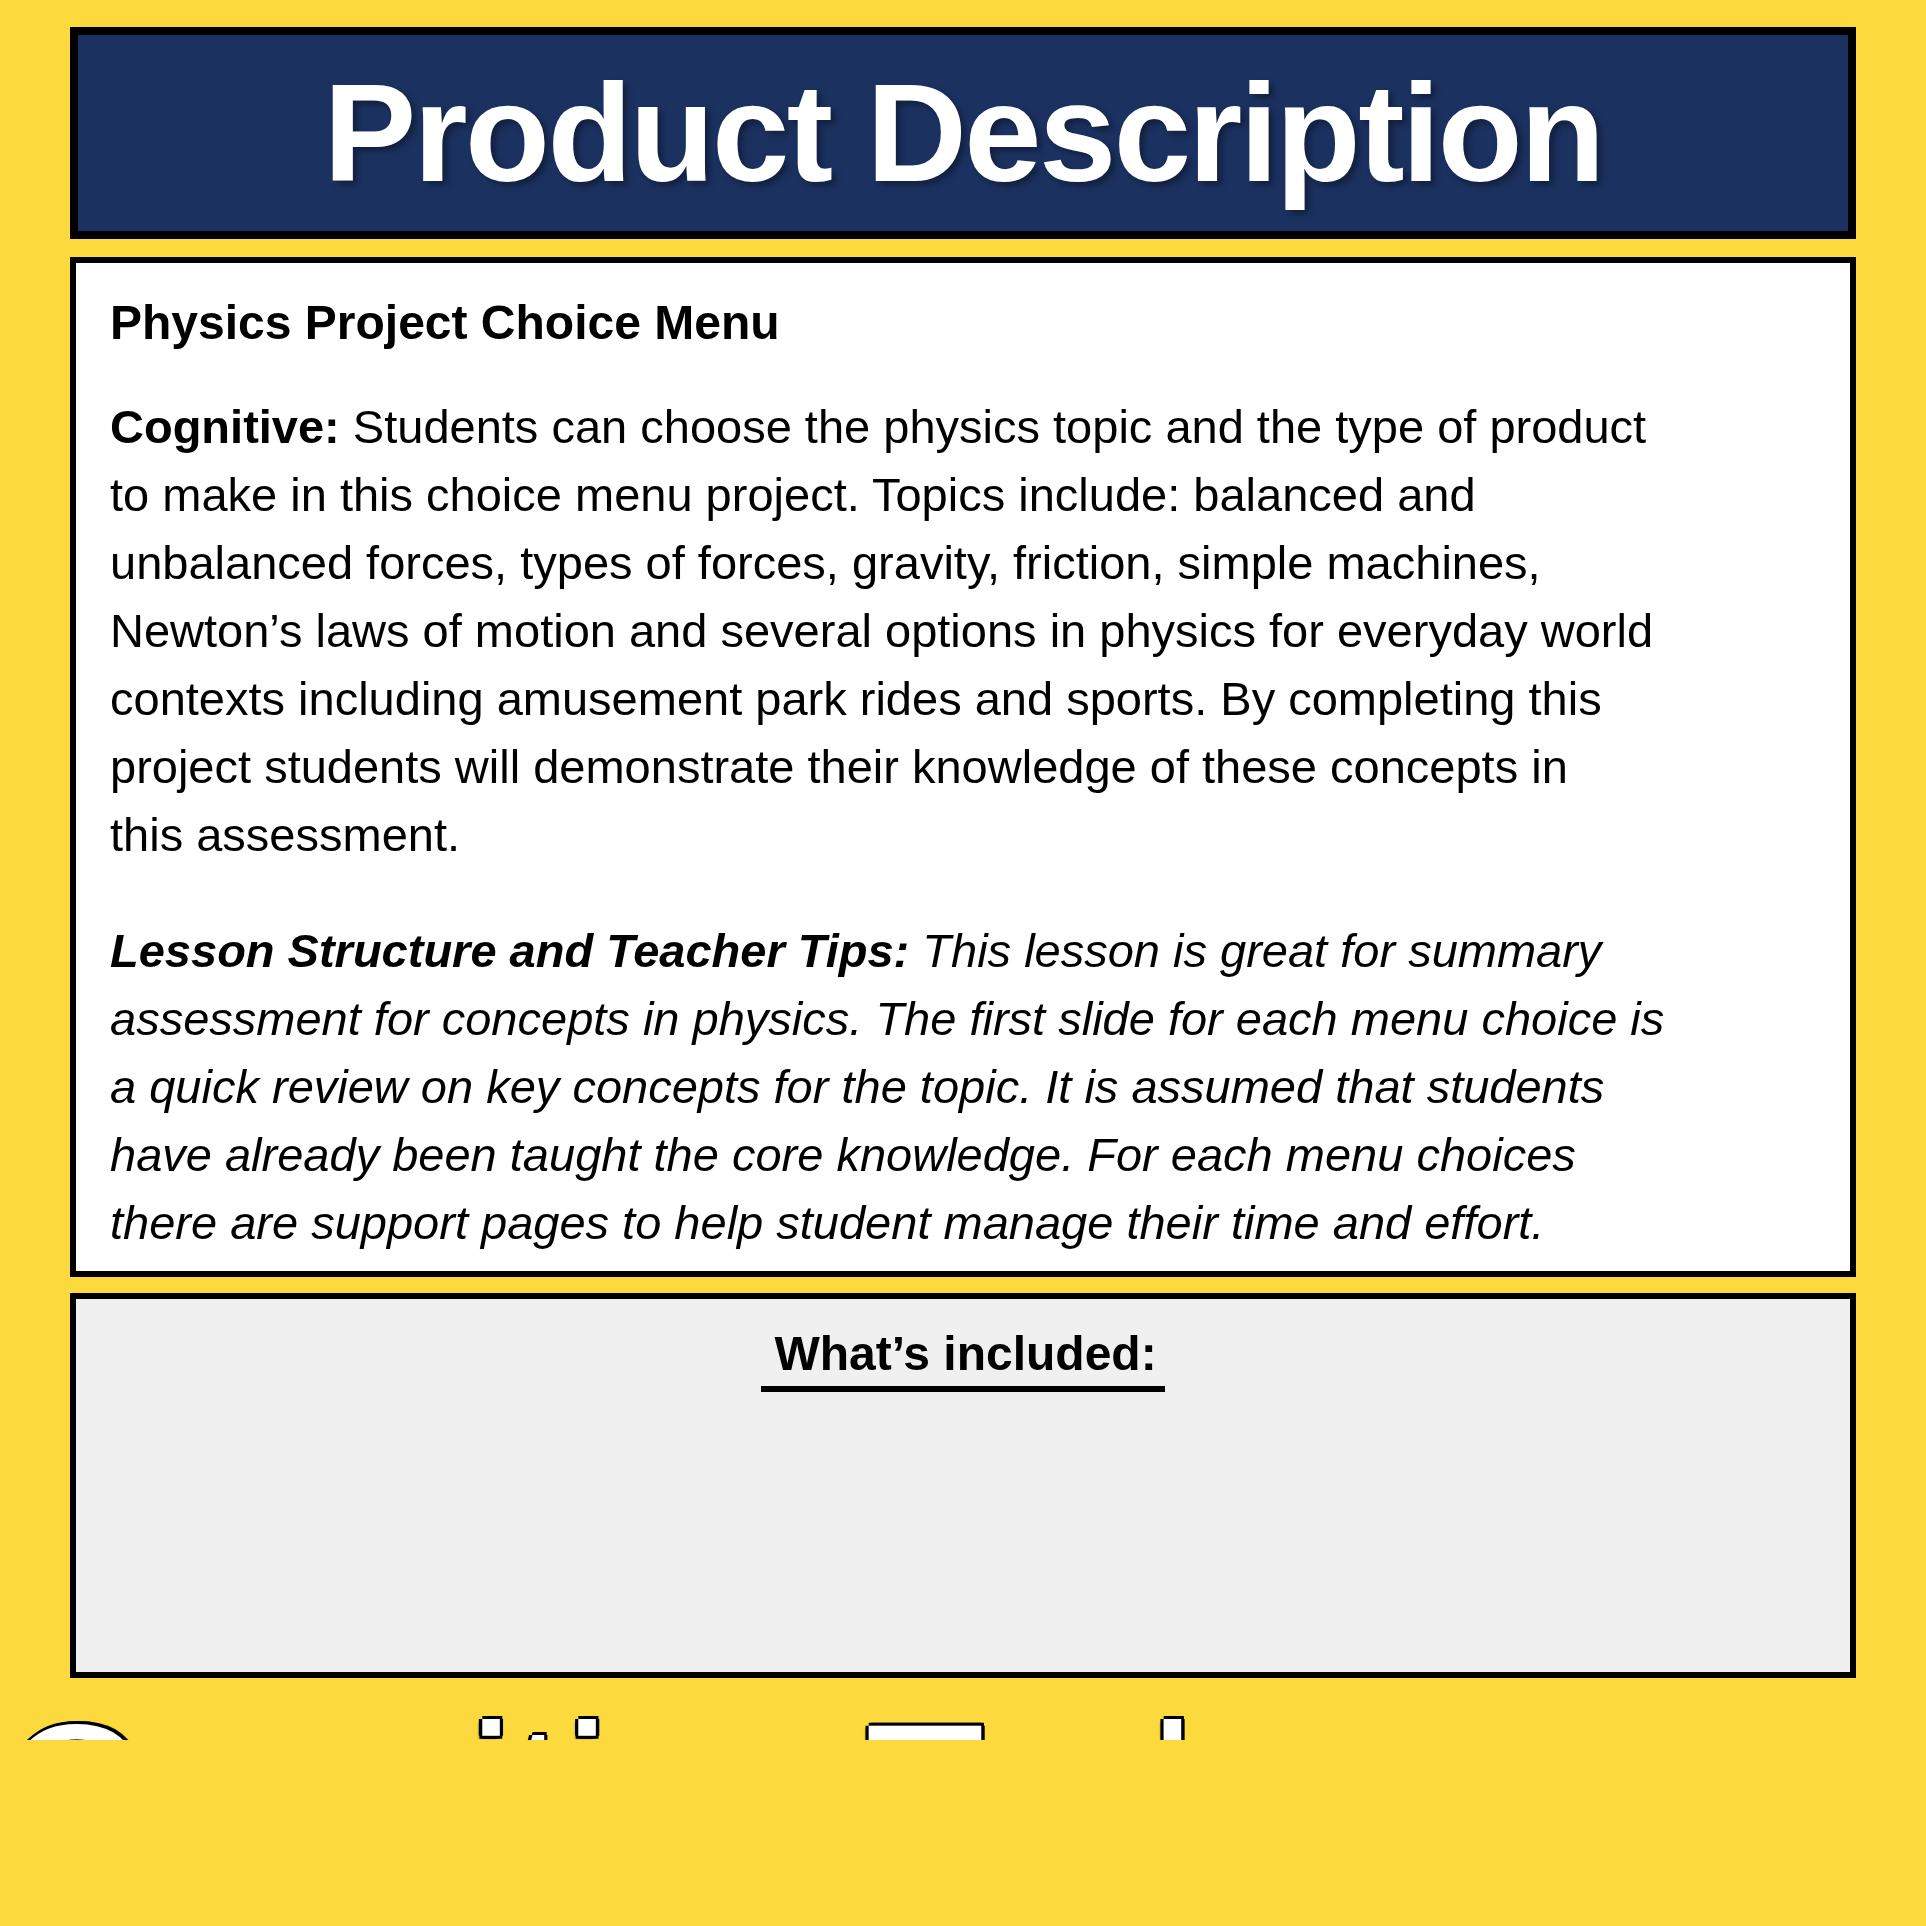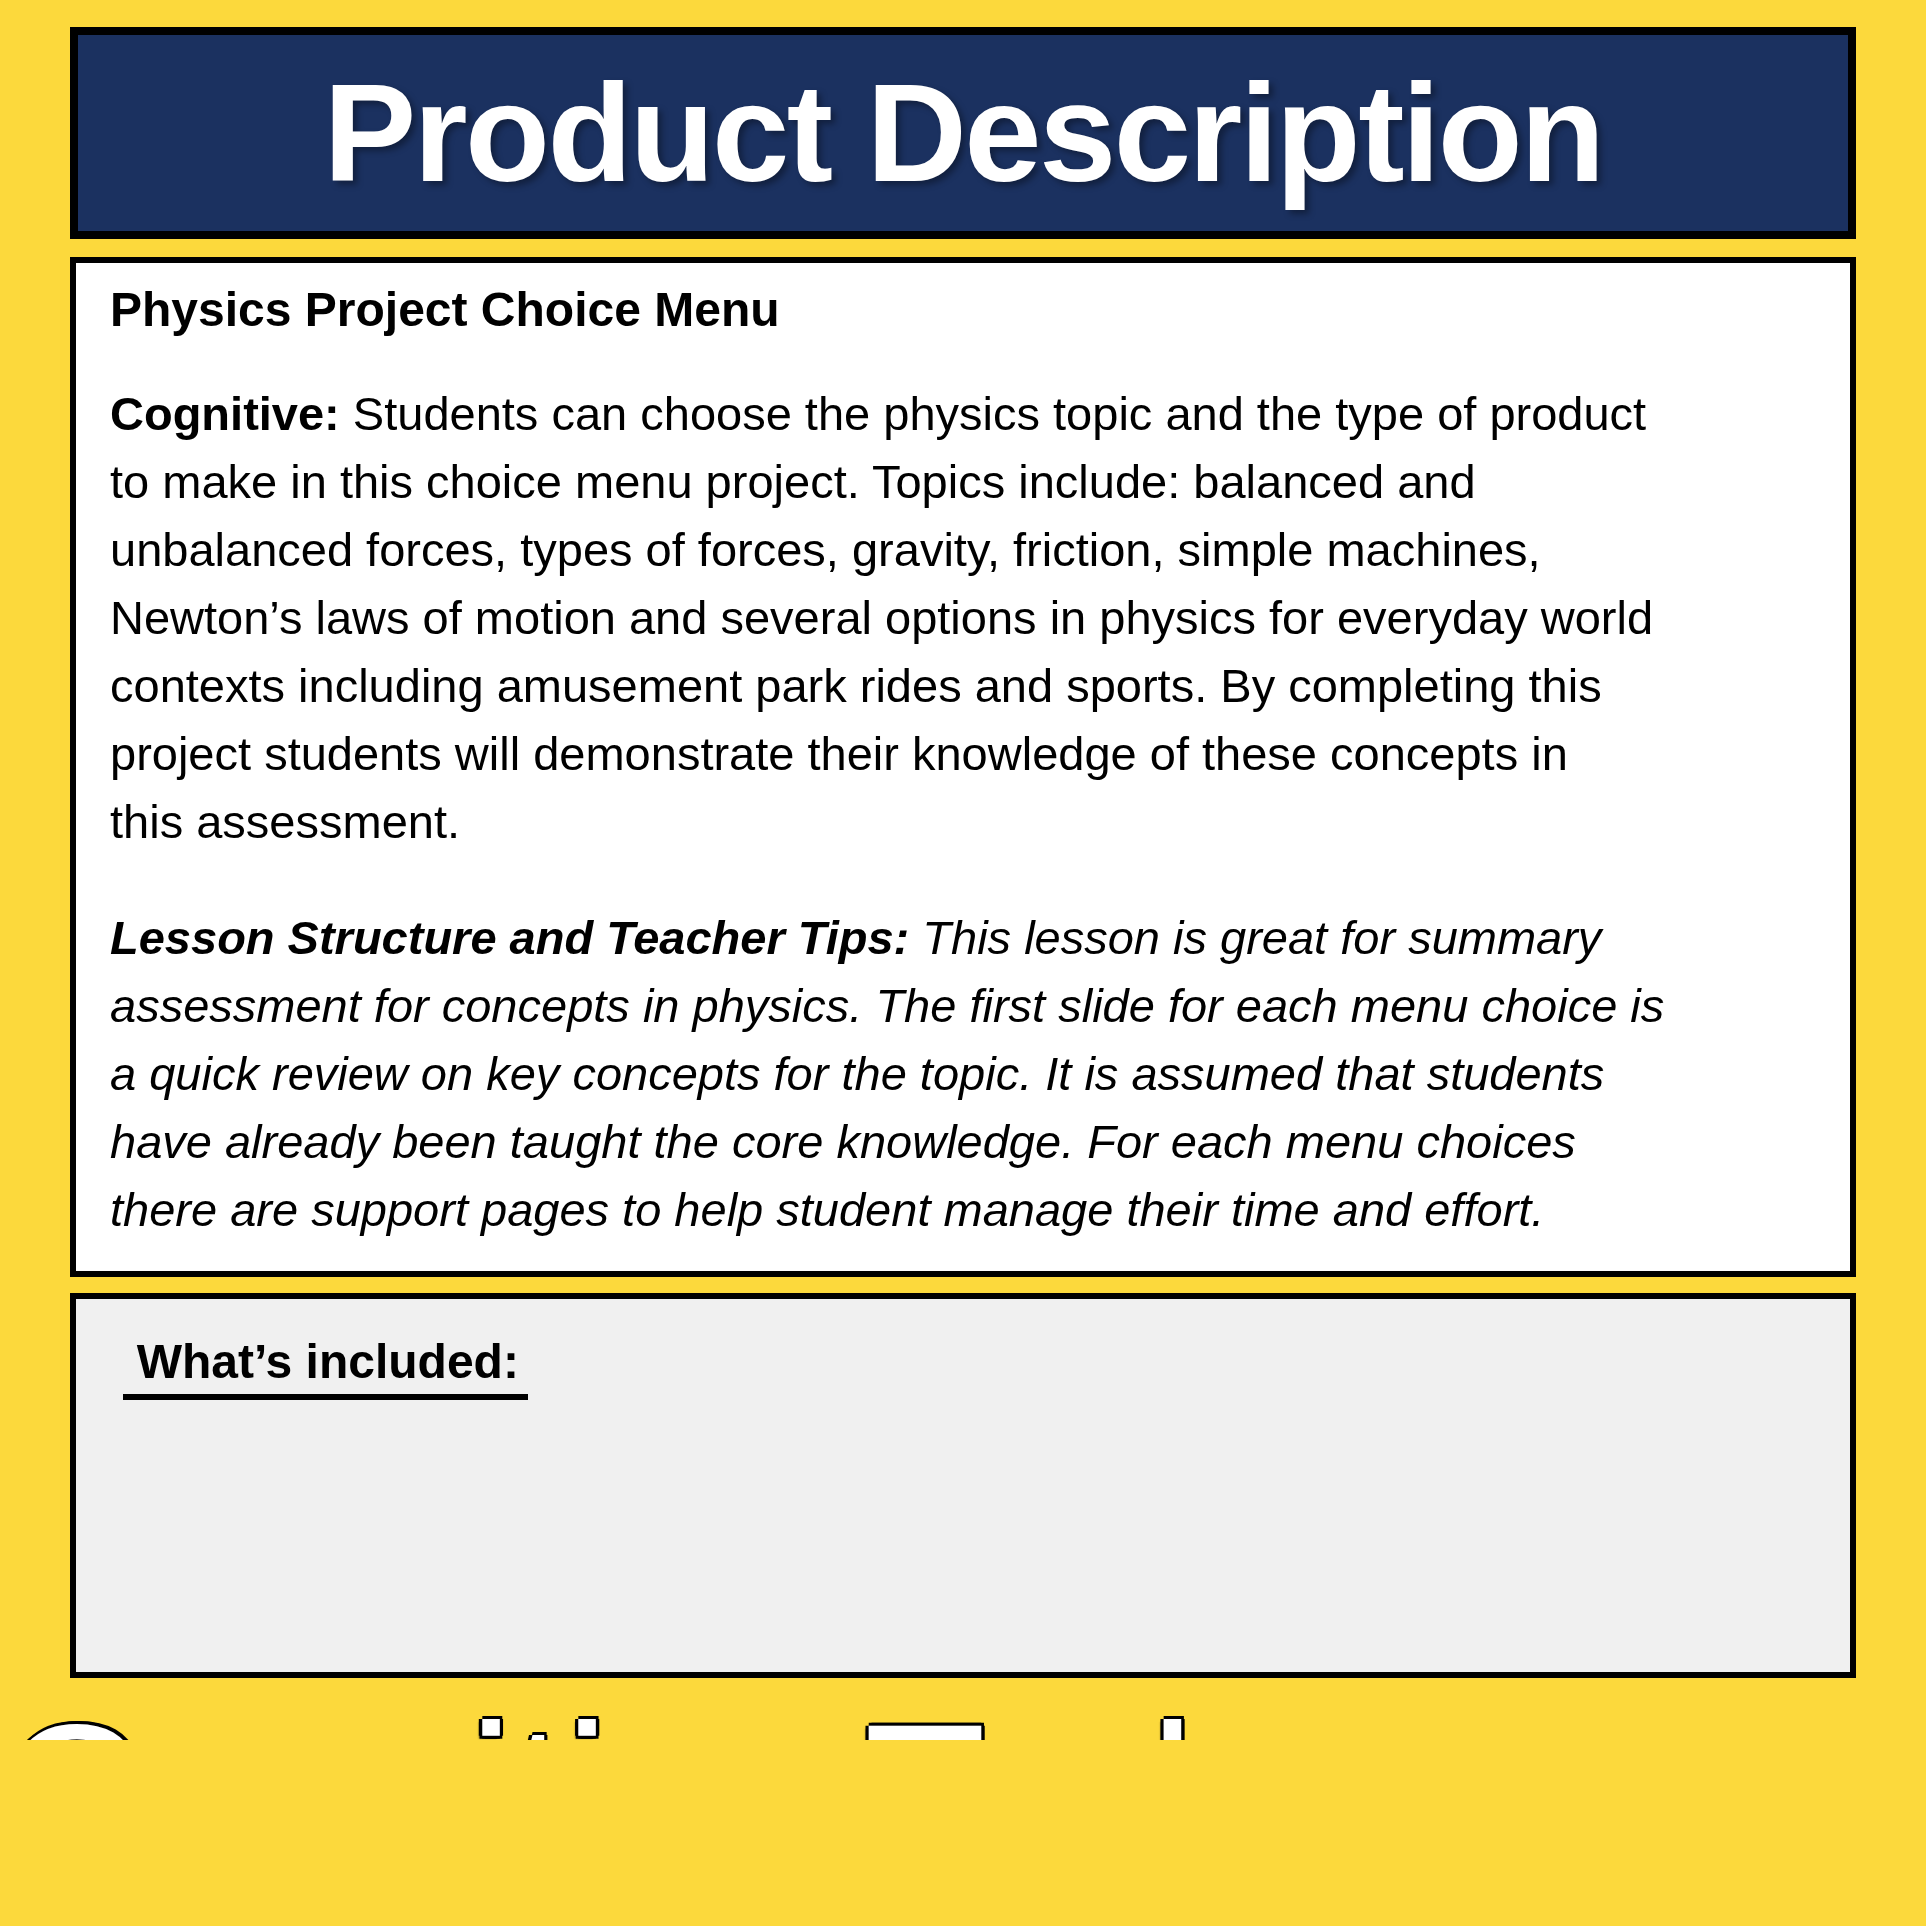--- a/index.html
+++ b/index.html
@@ -34,40 +34,40 @@
     font-size:139px;font-weight:bold;letter-spacing:-2.6px;
     text-shadow:4.3px 4.3px 6.8px rgba(0,0,0,0.35);
     white-space:nowrap;
   }
 
   
   .desc-box{
     position:absolute;left:70px;top:257px;width:1786px;height:1020px;
     box-sizing:border-box;border:6.8px solid var(--box_border);
     background:var(--content_bg);
-    padding:13px 34px 0 34px;overflow:hidden;
+    padding:26px 34px 0 34px;overflow:hidden;
   }
   .desc-box h2{
     margin:0 0 36px 0;font-size:48px;line-height:68px;font-weight:bold;
   }
   .desc-box p{
     margin:0;font-size:47px;line-height:68px;white-space:pre-line;
   }
   .desc-box p.second{margin-top:48px;font-style:italic;}
   .desc-box b{font-weight:bold;}
 
   
   .included-box{
     position:absolute;left:70px;top:1293px;width:1786px;height:385px;
     box-sizing:border-box;border:6.8px solid var(--box_border);
     background:var(--included_bg);
     padding:12px 31px 0 31px;overflow:hidden;
   }
   .included-box h3{
-    margin:16px;font-size:48px;line-height:70px;font-weight:bold;
+    margin:8px;font-size:48px;line-height:70px;font-weight:bold;text-align:center;
   }
   .included-box h3 .underline{
     display:inline-block;border-bottom:6px solid var(--text);
     padding:0 8.6px 1.7px 13.7px;line-height:60px;
   }
   .included-box ul{
     margin:0;padding:0;list-style:none;
   }
   .included-box li{
     font-size:47px;line-height:70px;

